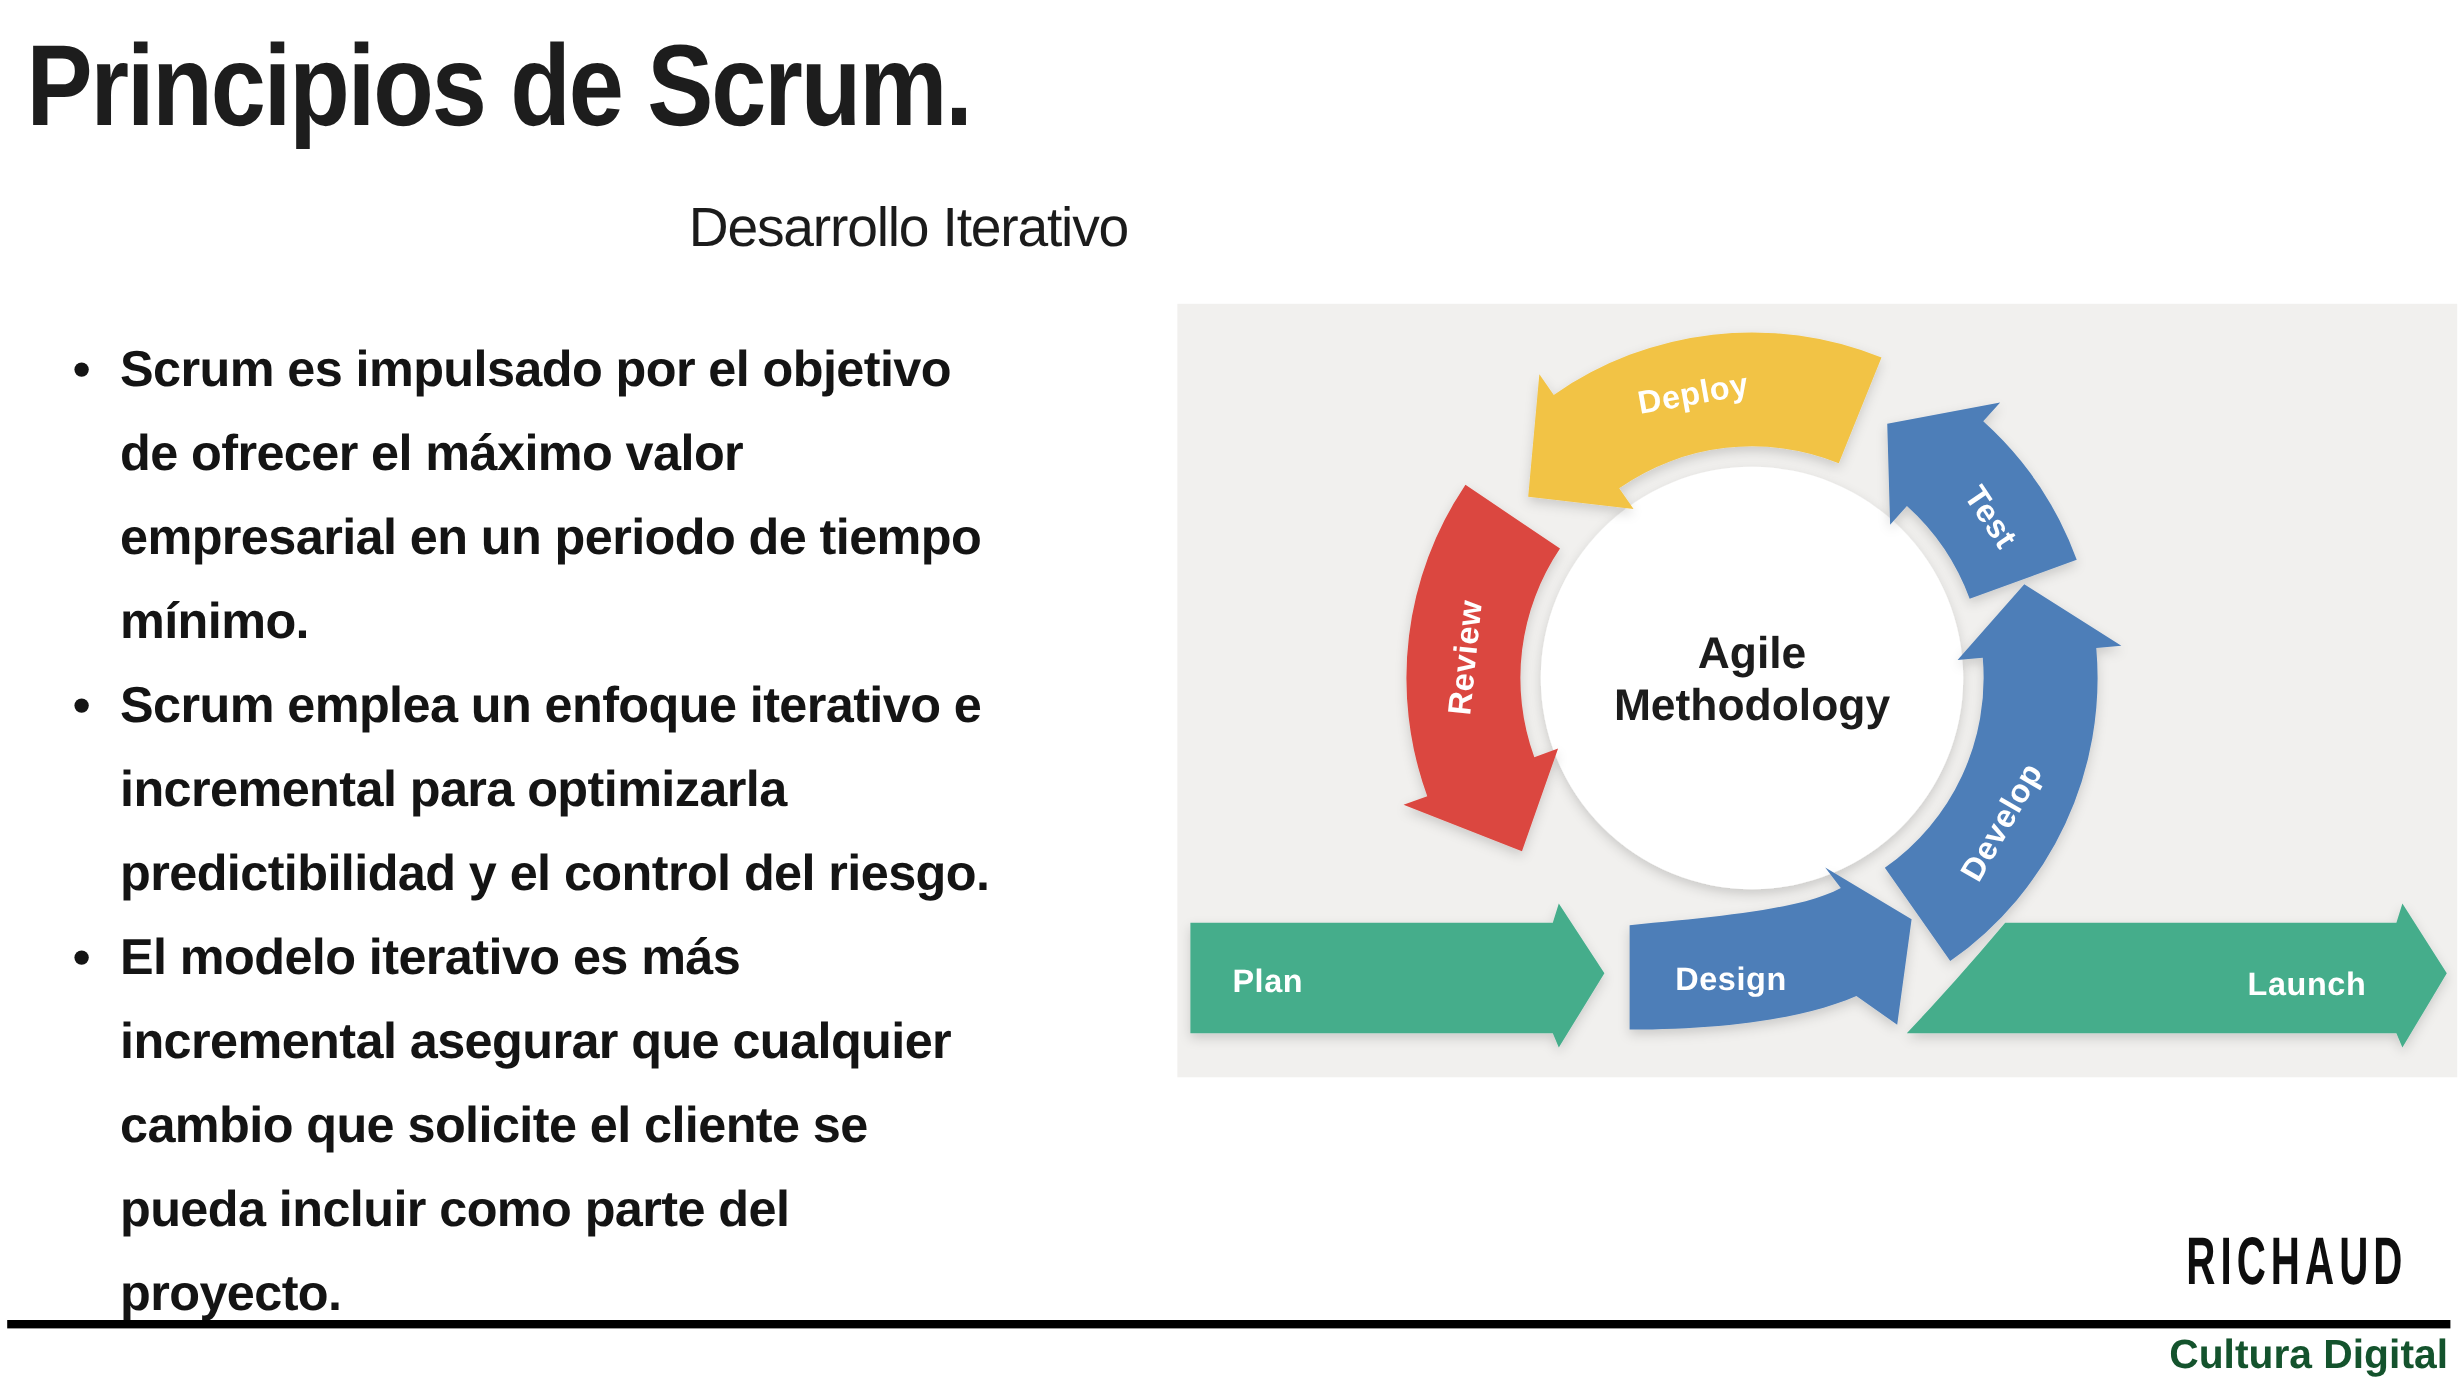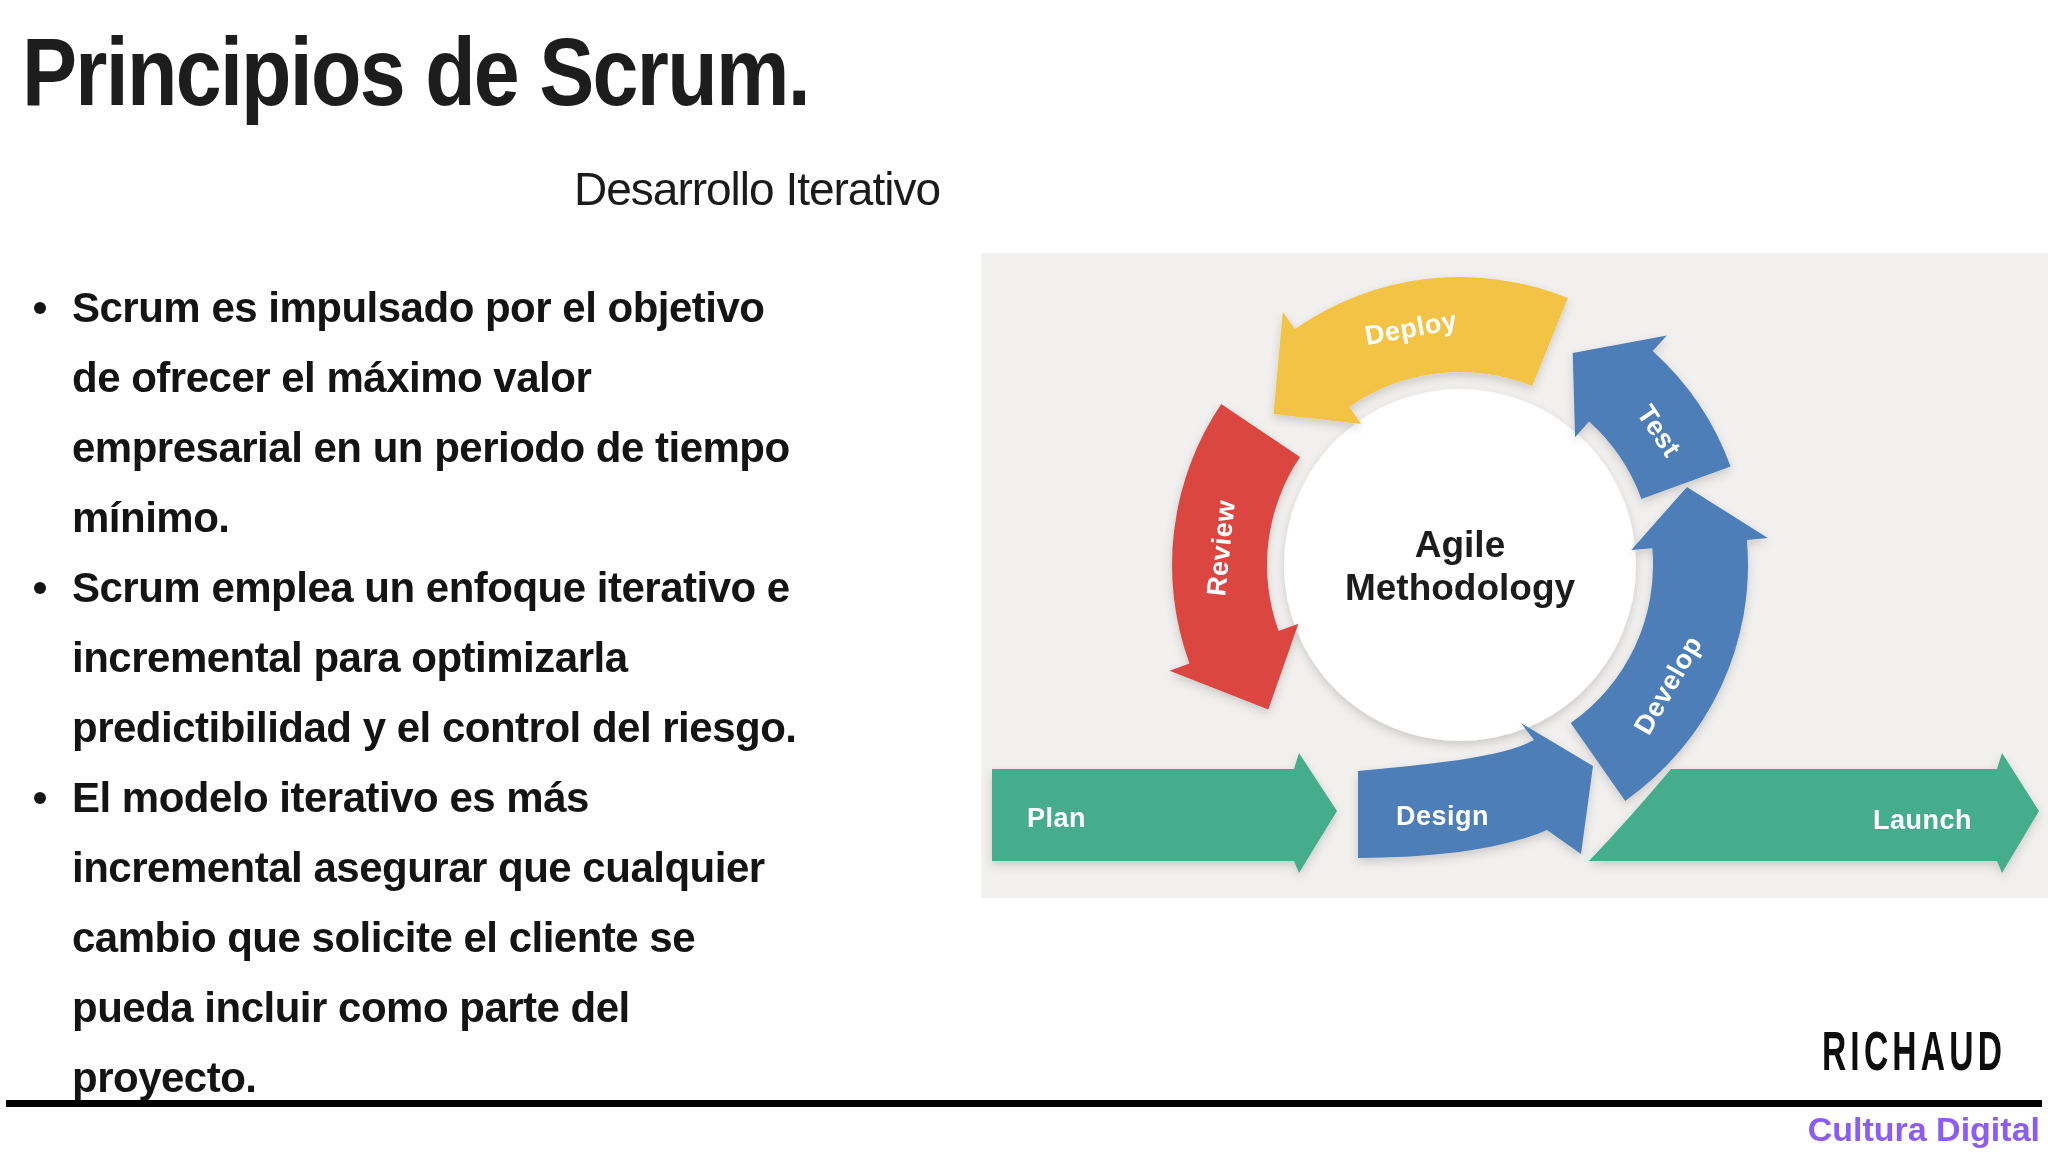--- a/index.html
+++ b/index.html
@@ -10,21 +10,21 @@
   .title{
     position:absolute;left:22px;top:22px;margin:0;
     font-size:96px;font-weight:bold;letter-spacing:-2px;line-height:1.05;
     color:#1d1d1d;transform:scaleX(.86);transform-origin:left top;white-space:nowrap;
   }
   .subtitle{
     position:absolute;left:562px;top:150px;margin:12px;
     font-size:46px;font-weight:normal;letter-spacing:-1px;color:#1b1b1b;white-space:nowrap;
   }
   .bullets{
-    position:absolute;left:72px;top:273px;width:910px;
+    position:absolute;left:100px;top:273px;width:910px;
     margin:0;padding:0;list-style:none;
   }
   .bullets li{
     position:relative;margin:0;padding:0;
     font-size:42px;font-weight:bold;letter-spacing:-.5px;line-height:70px;
     color:#141414;white-space:pre-line;
   }
   .bullets li::before{
     content:"";position:absolute;left:-38px;top:29px;
     width:12px;height:12px;border-radius:50%;background:#141414;
@@ -48,21 +48,21 @@
   .rule{
     position:absolute;left:6px;top:1100px;width:2036px;height:7px;background:#000000;
   }
   .brand{
     position:absolute;right:42px;top:1018px;
     font-size:56px;font-weight:bold;letter-spacing:7px;color:#0e0e0e;
     transform:scaleX(.6);transform-origin:right center;white-space:nowrap;
   }
   .tagline{
     position:absolute;right:8px;top:1110px;
-    font-size:34px;font-weight:bold;letter-spacing:0;color:#8b5cf6;white-space:nowrap;
+    font-size:34px;font-weight:bold;letter-spacing:0;color:#14532d;white-space:nowrap;
   }
 </style>
 </head>
 <body>
 
 <h1 class="title">Principios de Scrum.</h1>
 <h2 class="subtitle">Desarrollo Iterativo</h2>
 
 <ul class="bullets">
   <li>Scrum es impulsado por el objetivo

